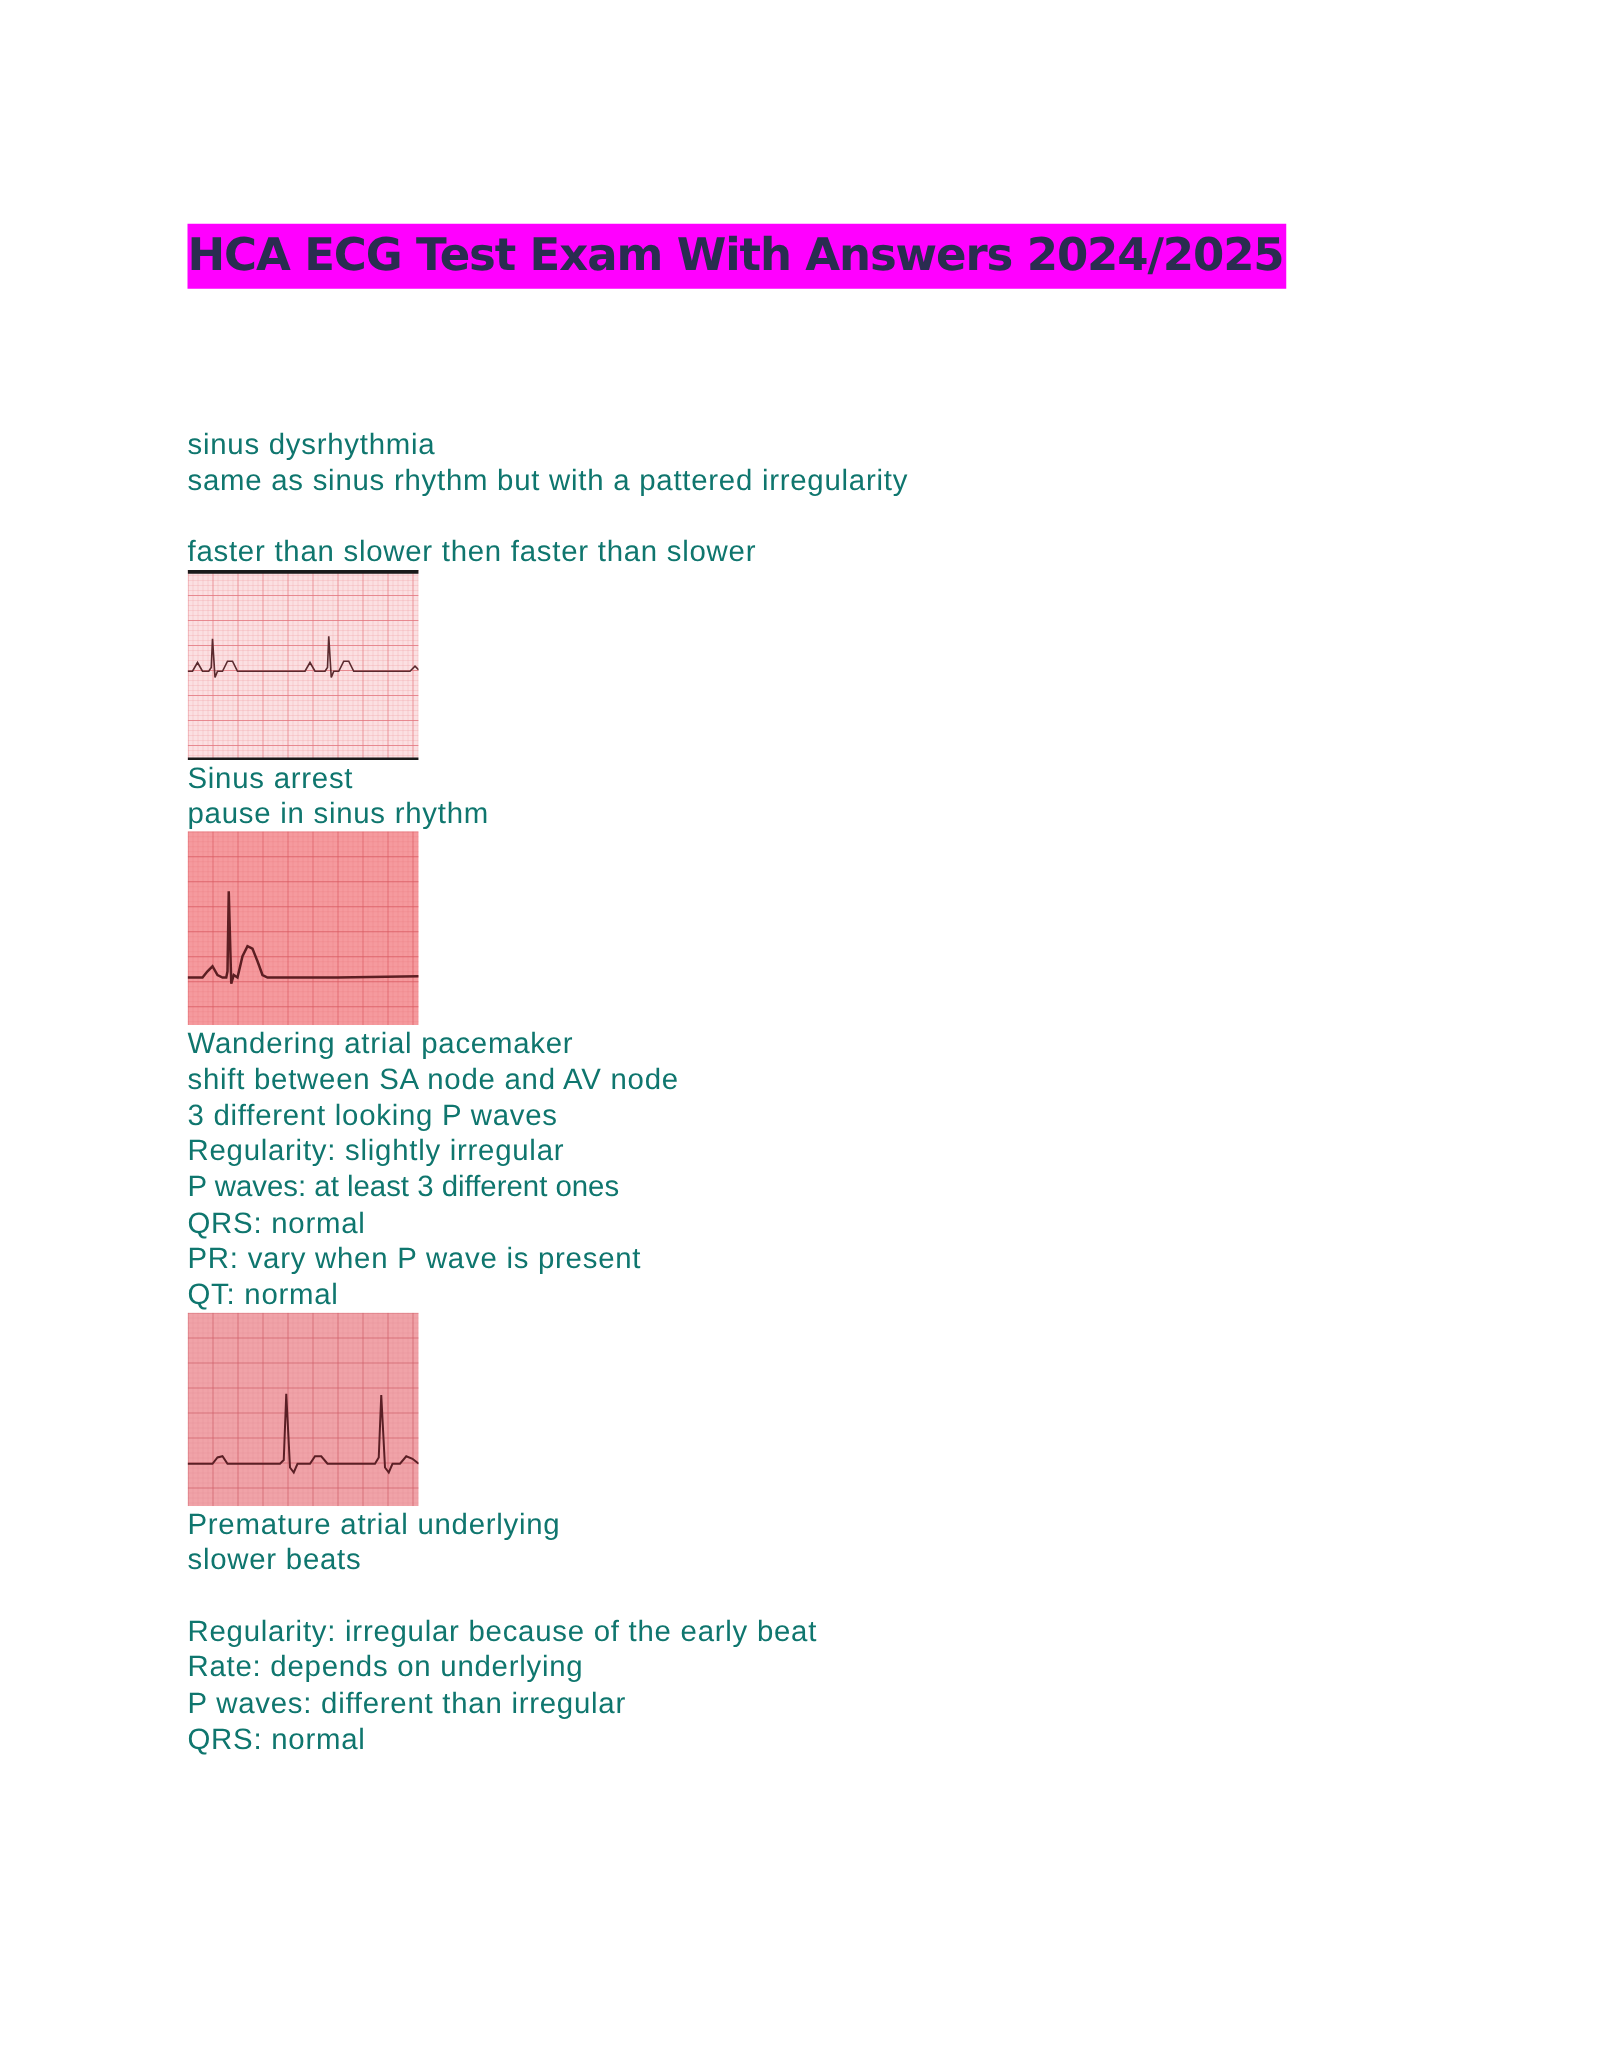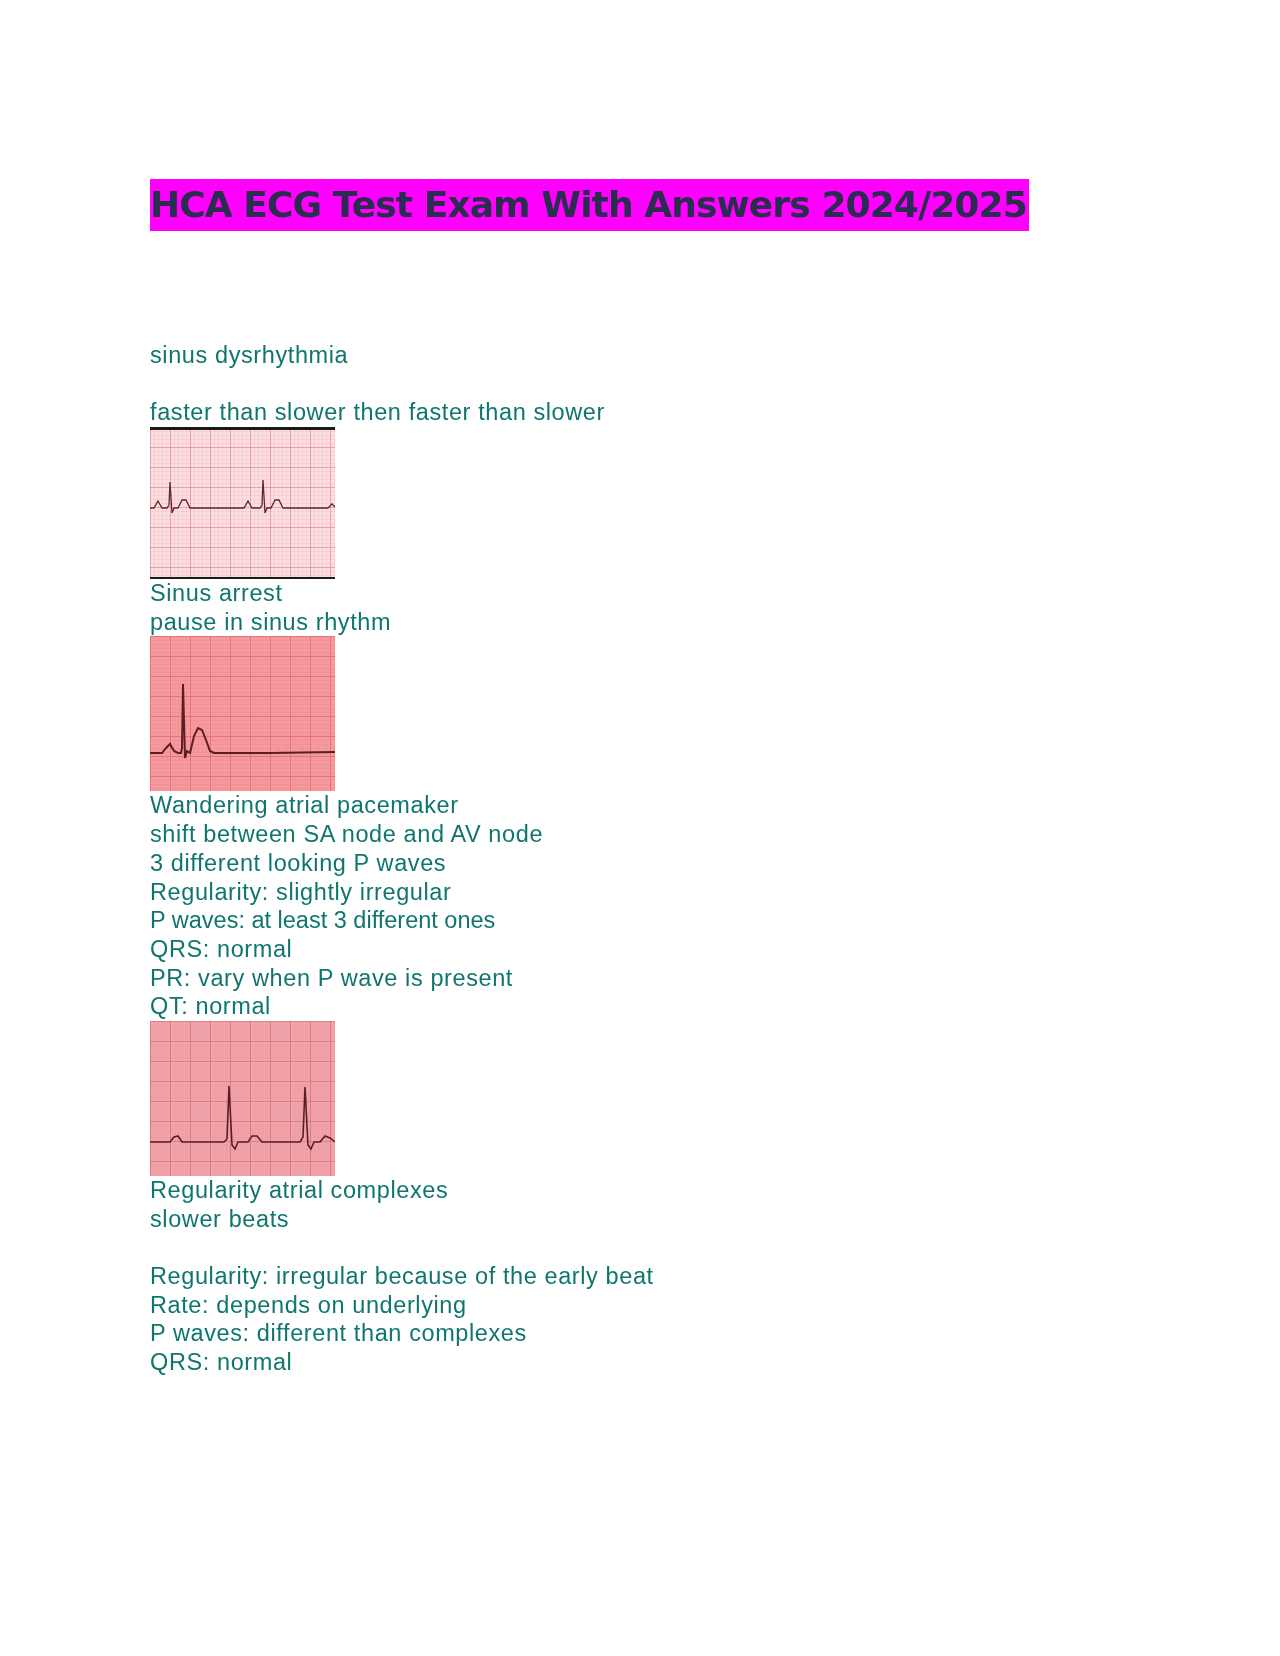--- a/index.html
+++ b/index.html
@@ -32,20 +32,21 @@
 <div class="page">
 
   <div class="title-box">
     <h1 class="title">HCA ECG Test Exam With Answers 2024/2025</h1>
   </div>
 
   <div class="content">
 
     <div>
       <div class="line">sinus dysrhythmia</div>
+      <div class="line">same as sinus rhythm but with a pattered irregularity</div>
       <div class="blank"></div>
       <div class="line">faster than slower then faster than slower</div>
       <div class="ecg" style="height:152px;">
         <svg width="185" height="152" viewBox="0 0 185 152">
           <defs>
             <pattern id="g1s" width="4" height="4" patternUnits="userSpaceOnUse">
               <path d="M4 0 L0 0 0 4" fill="none" stroke="#f3a9ad" stroke-width="0.6"></path>
             </pattern>
             <pattern id="g1b" width="20" height="20" patternUnits="userSpaceOnUse">
               <rect width="20" height="20" fill="url(#g1s)"></rect>
@@ -103,23 +104,23 @@
             </pattern>
           </defs>
           <rect width="185" height="155" fill="#f0a3a8"></rect>
           <rect width="185" height="155" fill="url(#g3b)"></rect>
           <polyline fill="none" stroke="#5a1f25" stroke-width="1.6" points="0,121 20,121 24,116 28,115 32,121 74,121 77,118 79,65 82,124 85,128 88,121 98,121 102,115 107,115 112,121 150,121 153,116 155,66 158,124 161,128 164,121 170,121 175,115 180,117 185,121"></polyline>
         </svg>
       </div>
     </div>
 
     <div>
-      <div class="line">Regularity atrial complexes</div>
+      <div class="line">Premature atrial underlying</div>
       <div class="line">slower beats</div>
       <div class="blank"></div>
       <div class="line">Regularity: irregular because of the early beat</div>
       <div class="line">Rate: depends on underlying</div>
-      <div class="line">P waves: different than complexes</div>
+      <div class="line">P waves: different than irregular</div>
       <div class="line">QRS: normal</div>
     </div>
 
   </div>
 </div>
 
 </body></html>

